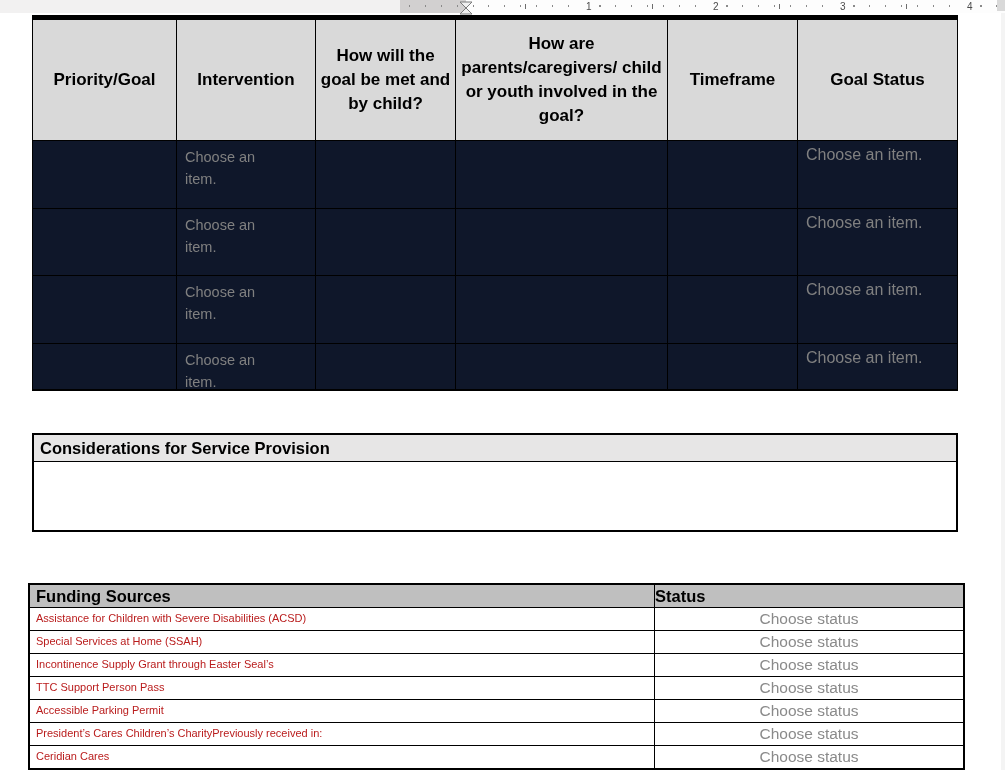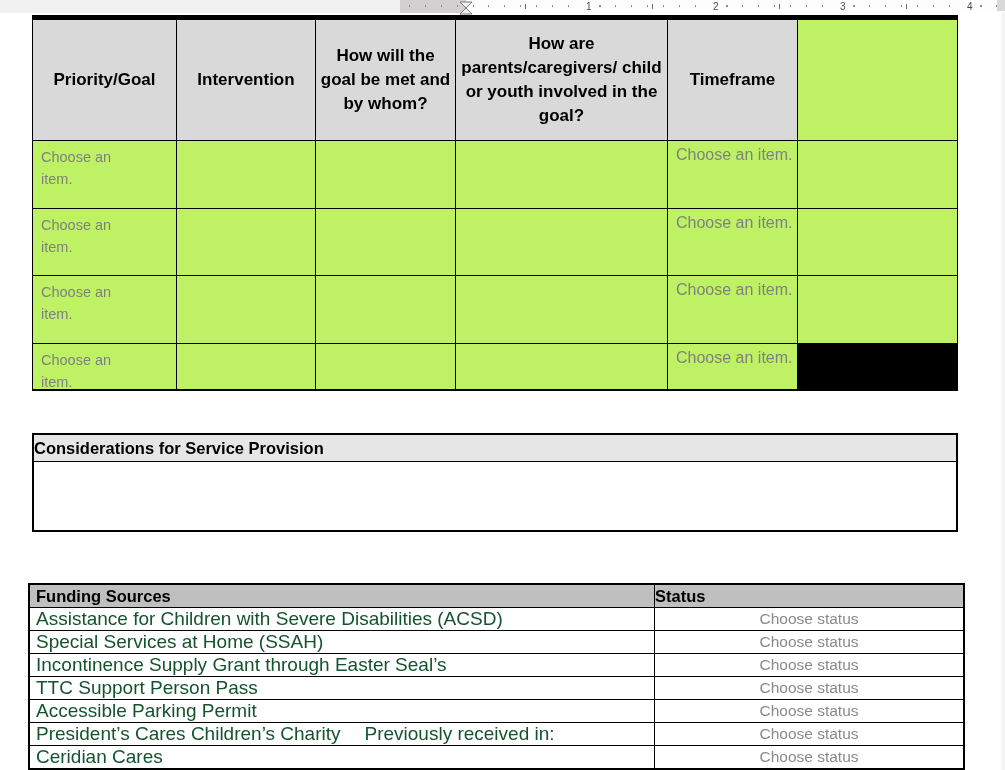--- a/index.html
+++ b/index.html
@@ -22,45 +22,45 @@
   #right-edge-strip { left:1001px; top:13px; width:4px; height:757px; background:#f4f4f4; }
 
   
   #plan-table { left:32px; top:15px; width:926px;
     display:grid; grid-template-columns:143px 138px 139px 211px 129px 159px;
     grid-template-rows:120px 67px 66px 67px 45px; gap:1px; background:#000;
     border:1px solid #000; border-top:5px solid #000; border-bottom:2px solid #000; }
   #plan-table .h { background:#d9d9d9; color:#000; font-weight:bold; font-size:17px;
     line-height:24px; display:flex; align-items:center; justify-content:center;
     text-align:center; padding:0 2px; }
-  #plan-table .c { background:#bef264; }
+  #plan-table .c { background:#0f172a; }
   .ph-item { display:block; color:#808080; font-size:14.5px; line-height:22px;
     padding:5px 0 0 8px; width:92px; }
   .ph-goal { display:block; color:#808080; font-size:16px; line-height:20px;
     padding:4px 0 0 8px; }
 
   
   #considerations { left:32px; top:433px; width:926px; border:2px solid #000; background:#fff; }
   #considerations .hdr { height:27px; background:#e7e6e6; border-bottom:1px solid #000;
-    font-weight:bold; font-size:16.5px; line-height:26px; color:#000; }
+    font-weight:bold; font-size:16.5px; line-height:26px; padding-left:6px; color:#000; }
   #considerations .bod { height:68px; background:#ffffff; }
 
   
   #funding-table { left:28px; top:583px; width:937px;
     display:grid; grid-template-columns:624px 308px;
     grid-template-rows:repeat(8,22px); gap:1px; background:#000; border:2px solid #000; }
   #funding-table .fh { background:#bfbfbf; font-weight:bold; font-size:16.5px;
     line-height:22px; color:#000; }
   #funding-table .fh.src { padding-left:6px; }
   #funding-table .fh.st  { text-align:left; }
-  #funding-table .fc { background:#fff; font-size:19px; line-height:21px; color:#14532d;
+  #funding-table .fc { background:#fff; font-size:11px; line-height:21px; color:#b91c1c;
     padding-left:6px; white-space:nowrap; overflow:hidden; }
   #funding-table .fs { background:#ffffff; font-size:15.5px; line-height:21px; color:#8a8a8a;
     text-align:center; }
-  .note-span { margin-left:24px; }
+  .note-span { }
 
   
   #indent-marker { left:459px; top:1px; }
 </style>
 </head>
 <body>
 
 <div class="abs" id="top-strip">
   <div class="abs" id="ruler-white"></div>
   <div class="abs" id="ruler-margin"></div>
@@ -75,23 +75,24 @@
 <svg class="abs" id="indent-marker" width="14" height="22">
   <polygon points="1,1 13,1 7,7" fill="#f0f0f0" stroke="#7a7a7a" stroke-width="1"></polygon>
   <polygon points="1,13 13,13 7,7" fill="#f0f0f0" stroke="#7a7a7a" stroke-width="1"></polygon>
   <rect x="2.5" y="14.5" width="9" height="6" fill="#f0f0f0" stroke="#7a7a7a" stroke-width="1"></rect>
 </svg>
 <div class="abs" id="right-edge-strip"></div>
 
 <div class="abs" id="plan-table">
   <div class="h">Priority/Goal</div>
   <div class="h">Intervention</div>
-  <div class="h">How will the goal be met and by whom?</div>
+  <div class="h">How will the goal be met and by child?</div>
   <div class="h">How are parents/caregivers/ child or youth involved in the goal?</div>
   <div class="h">Timeframe</div>
+  <div class="h">Goal Status</div>
 
   <div class="c"></div>
   <div class="c">
     <span class="ph-item">Choose an item.</span>
   </div>
   <div class="c"></div>
   <div class="c"></div>
   <div class="c"></div>
   <div class="c">
     <span class="ph-goal">Choose an item.</span>

